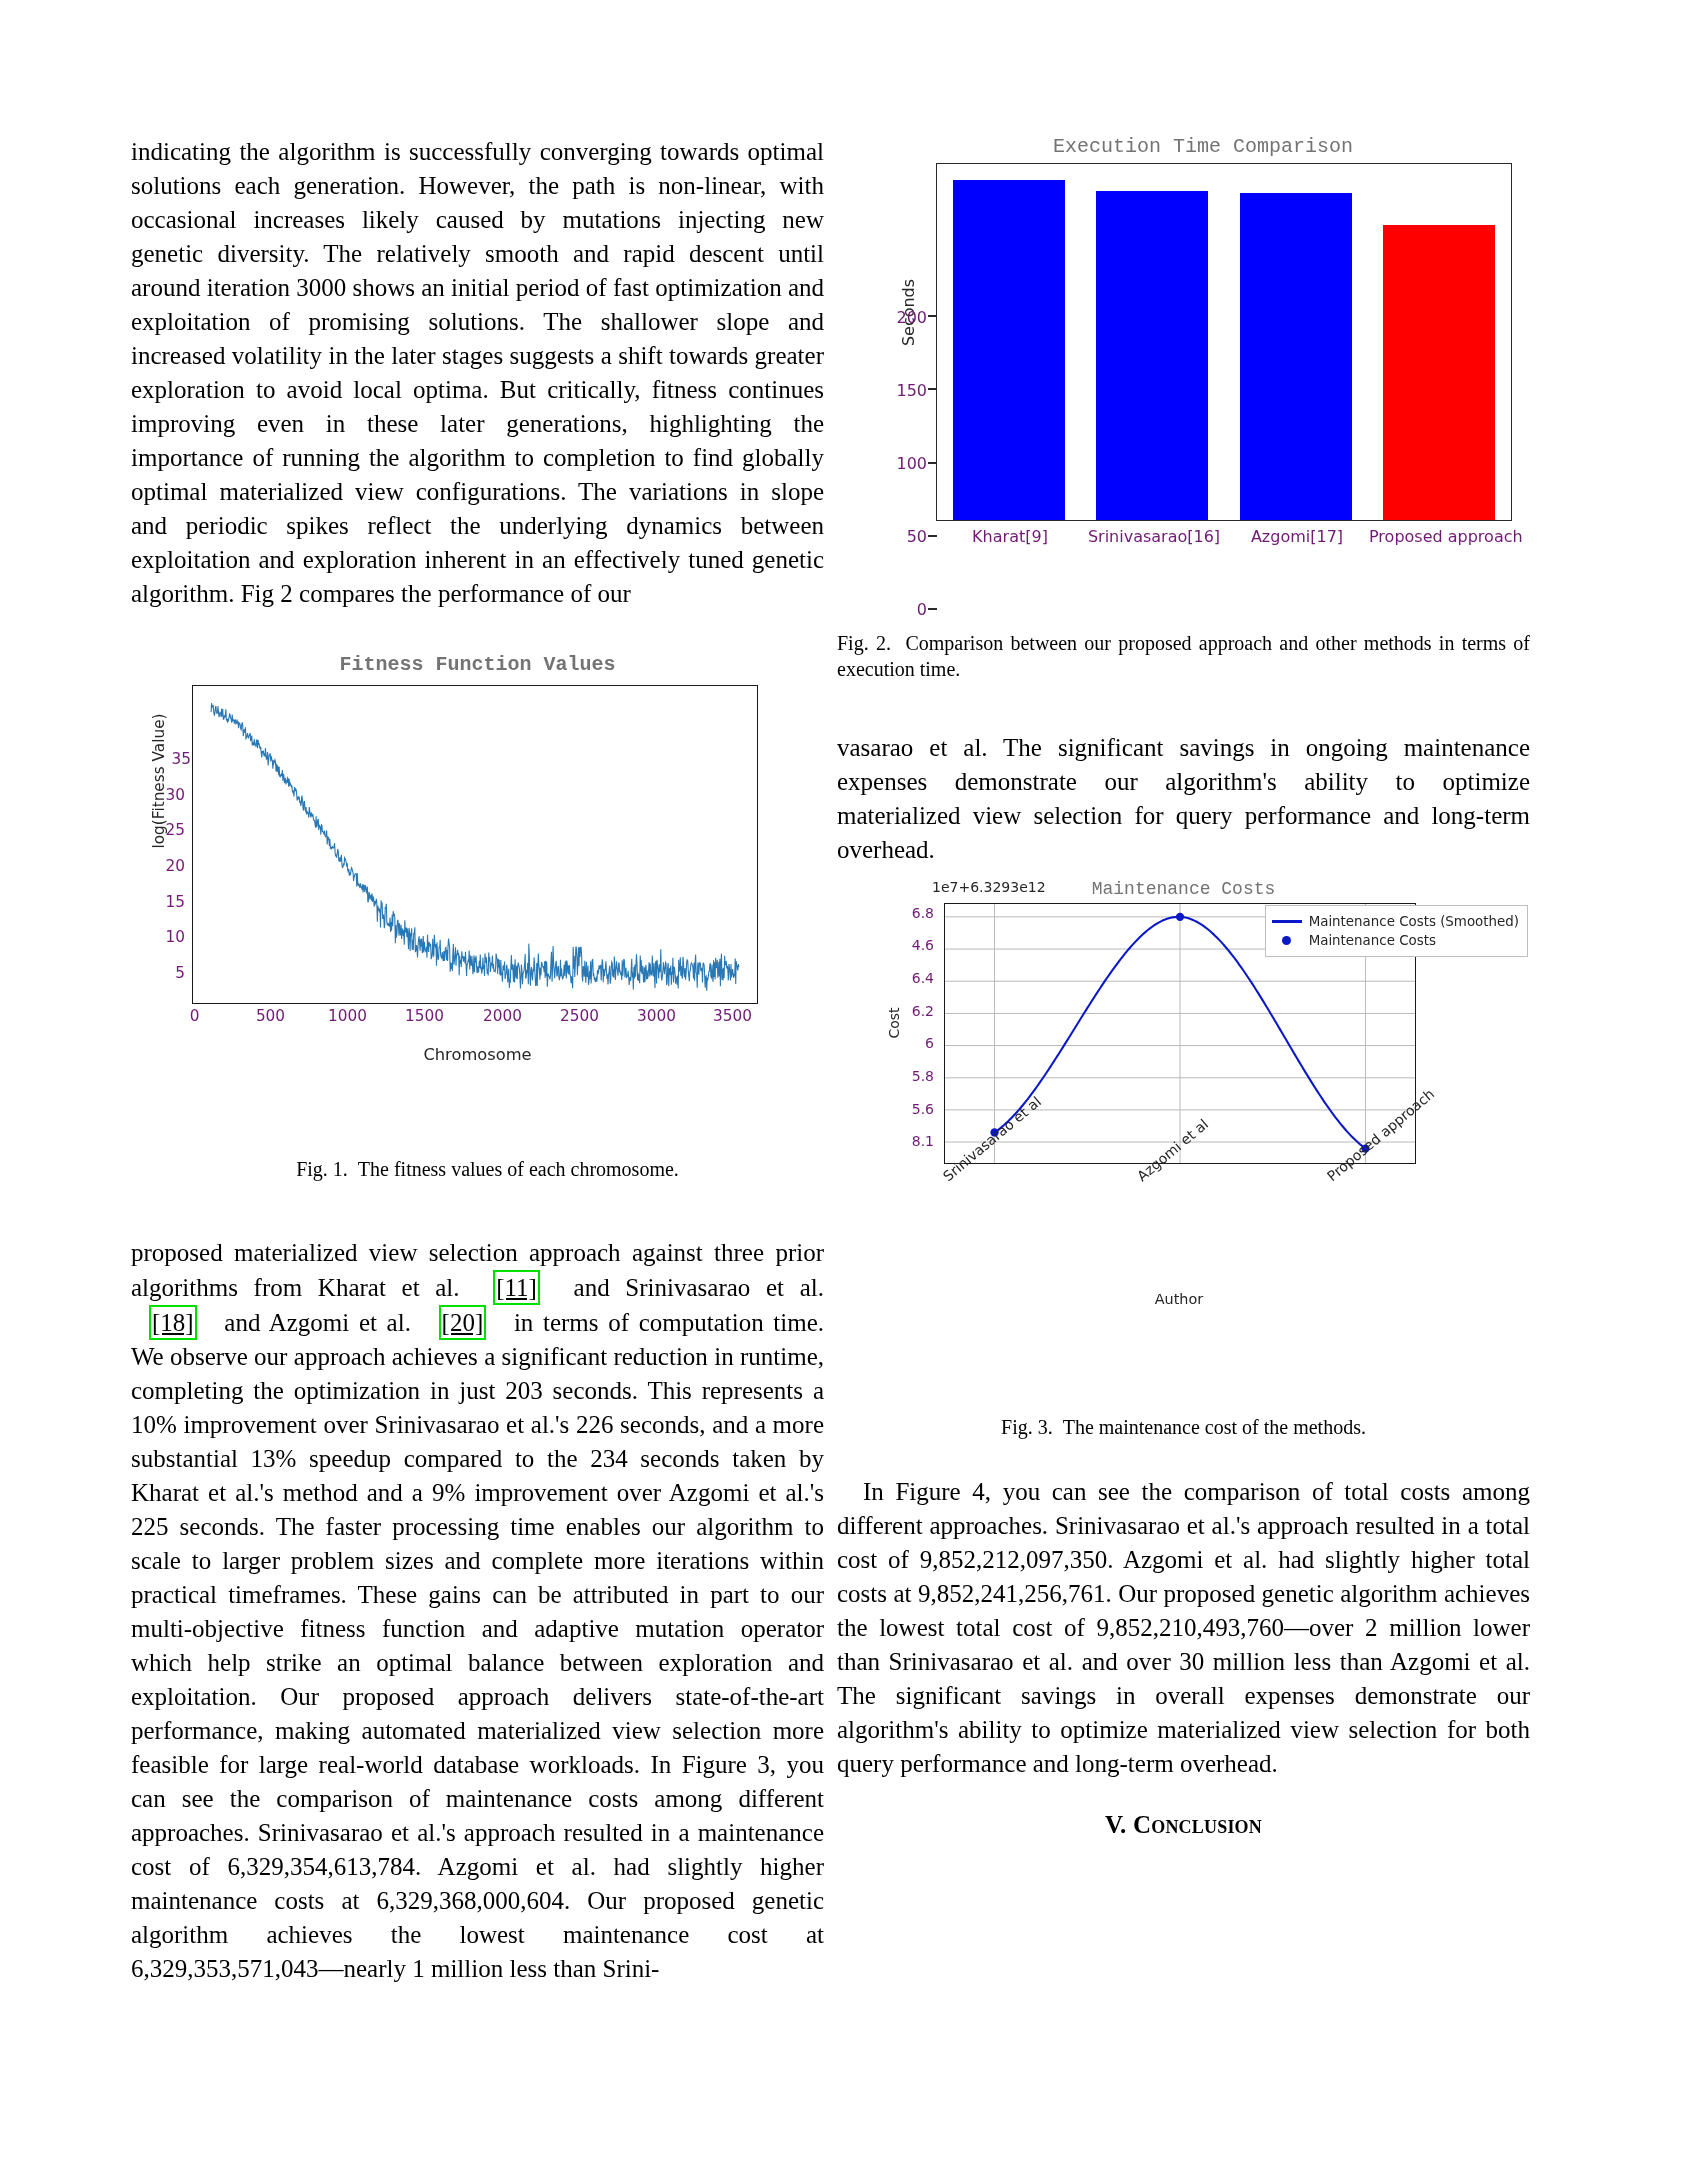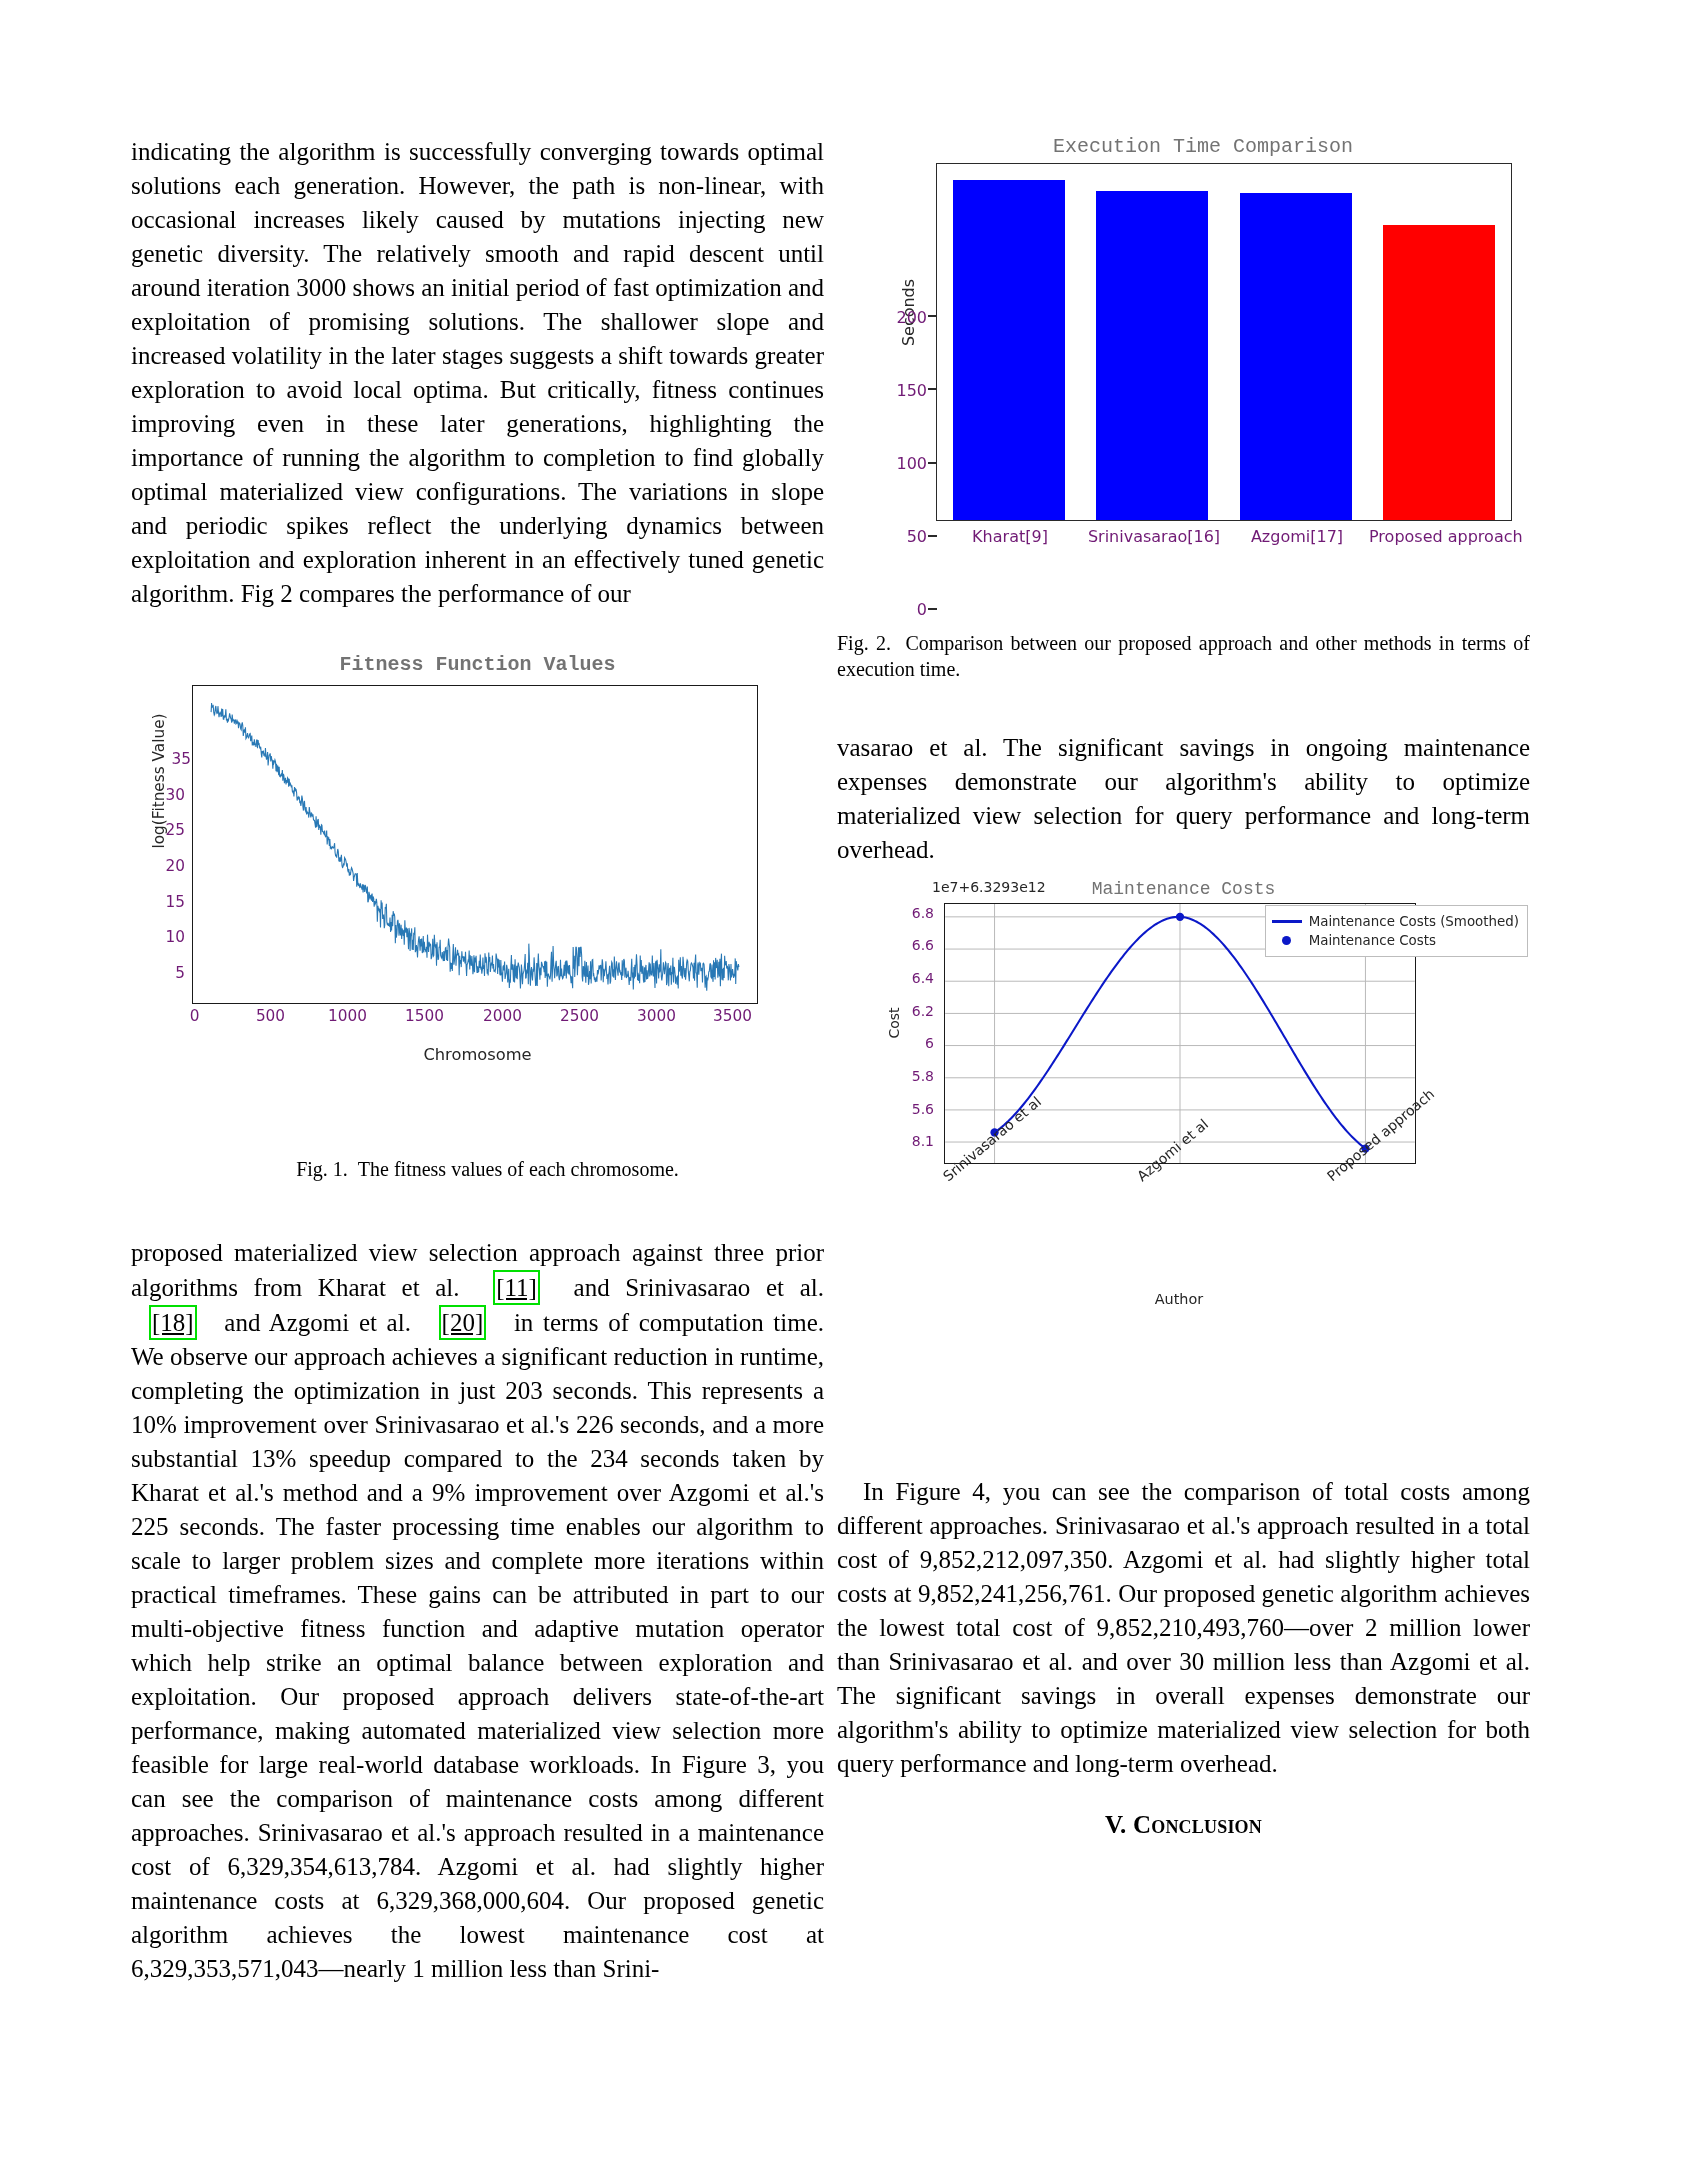--- a/index.html
+++ b/index.html
@@ -213,21 +213,21 @@
     <p class="body">vasarao et al. The significant savings in ongoing maintenance expenses demonstrate our algorithm's ability to optimize materialized view selection for query performance and long-term overhead.</p>
   </div>
 
   <div class="fig" id="fig3">
     <div class="offs">1e7+6.3293e12</div>
     <div class="t fig-title">Maintenance Costs</div>
 
     <div class="ylab axis-lbl">Cost</div>
 
     <div class="tick yt" style="left:51px;top:34px;">6.8</div>
-    <div class="tick yt" style="left:51px;top:66px;">6.6</div>
+    <div class="tick yt" style="left:51px;top:66px;">4.6</div>
     <div class="tick yt" style="left:51px;top:99px;">6.4</div>
     <div class="tick yt" style="left:51px;top:132px;">6.2</div>
     <div class="tick yt" style="left:51px;top:164px;">6</div>
     <div class="tick yt" style="left:51px;top:197px;">5.8</div>
     <div class="tick yt" style="left:51px;top:230px;">5.6</div>
     <div class="tick yt" style="left:51px;top:262px;">8.1</div>
 
     <div class="plotbox">
       <svg width="470" height="259" viewBox="0 0 475 262">
         <g id="f3grid" stroke="#b8b8b8" stroke-width="1">
@@ -263,20 +263,25 @@
       </div>
     </div>
 
     <div class="xrot" style="left:103px;top:301px;">Srinivasarao et al</div>
     <div class="xrot" style="left:297px;top:301px;">Azgomi et al</div>
     <div class="xrot" style="left:487px;top:301px;">Proposed approach</div>
 
     <div class="xlab axis-lbl">Author</div>
   </div>
 
+  <div style="position:absolute;left:837px;top:1414px;width:693px;">
+    <p class="caption caption-center">
+      <span class="lead">Fig. 3.</span>&nbsp;&nbsp;<span>The maintenance cost of the methods.</span>
+    </p>
+  </div>
 
   <div style="position:absolute;left:837px;top:1475px;width:693px;">
     <p class="body indent">In Figure 4, you can see the comparison of total costs among different approaches. Srinivasarao et al.'s approach resulted in a total cost of 9,852,212,097,350. Azgomi et al. had slightly higher total costs at 9,852,241,256,761. Our proposed genetic algorithm achieves the lowest total cost of 9,852,210,493,760—over 2 million lower than Srinivasarao et al. and over 30 million less than Azgomi et al. The significant savings in overall expenses demonstrate our algorithm's ability to optimize materialized view selection for both query performance and long-term overhead.</p>
 
     <h2 class="sec-head">
       <span>V.</span>&nbsp;<span class="sc">Conclusion</span>
     </h2>
 
   </div>
 

